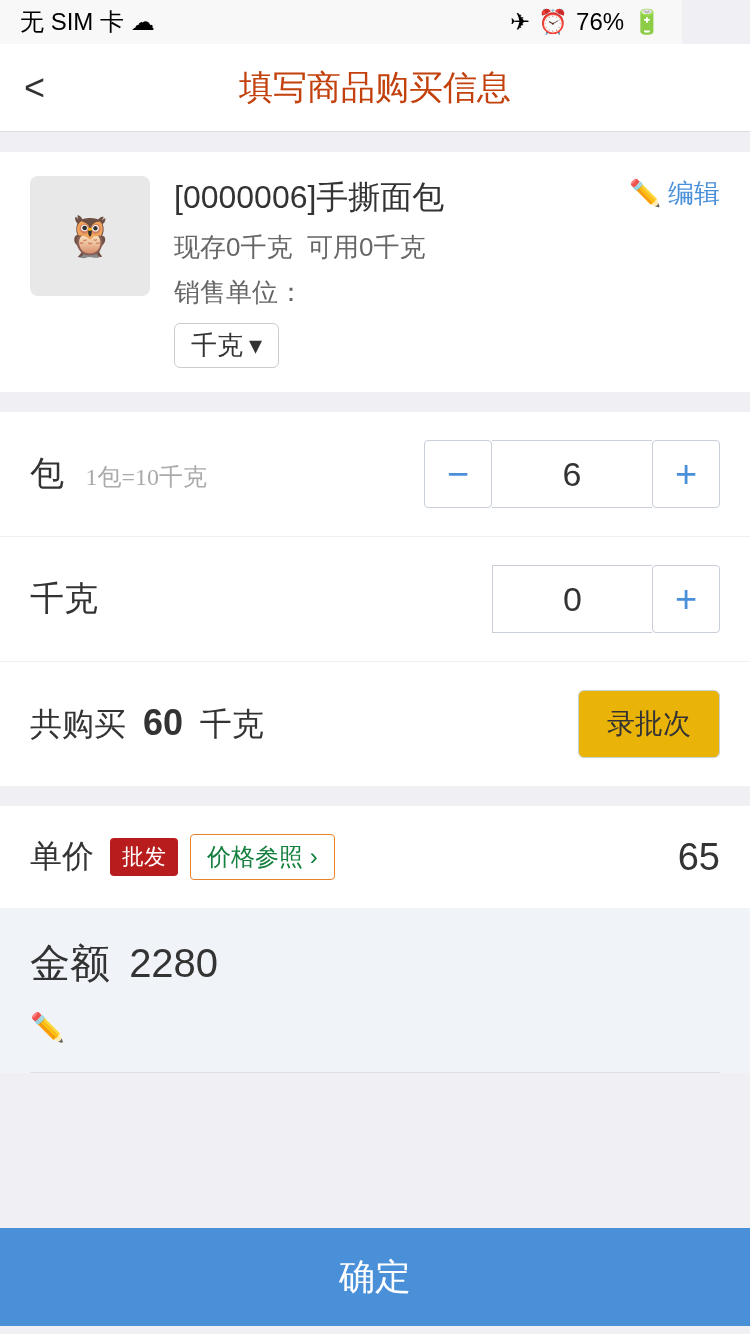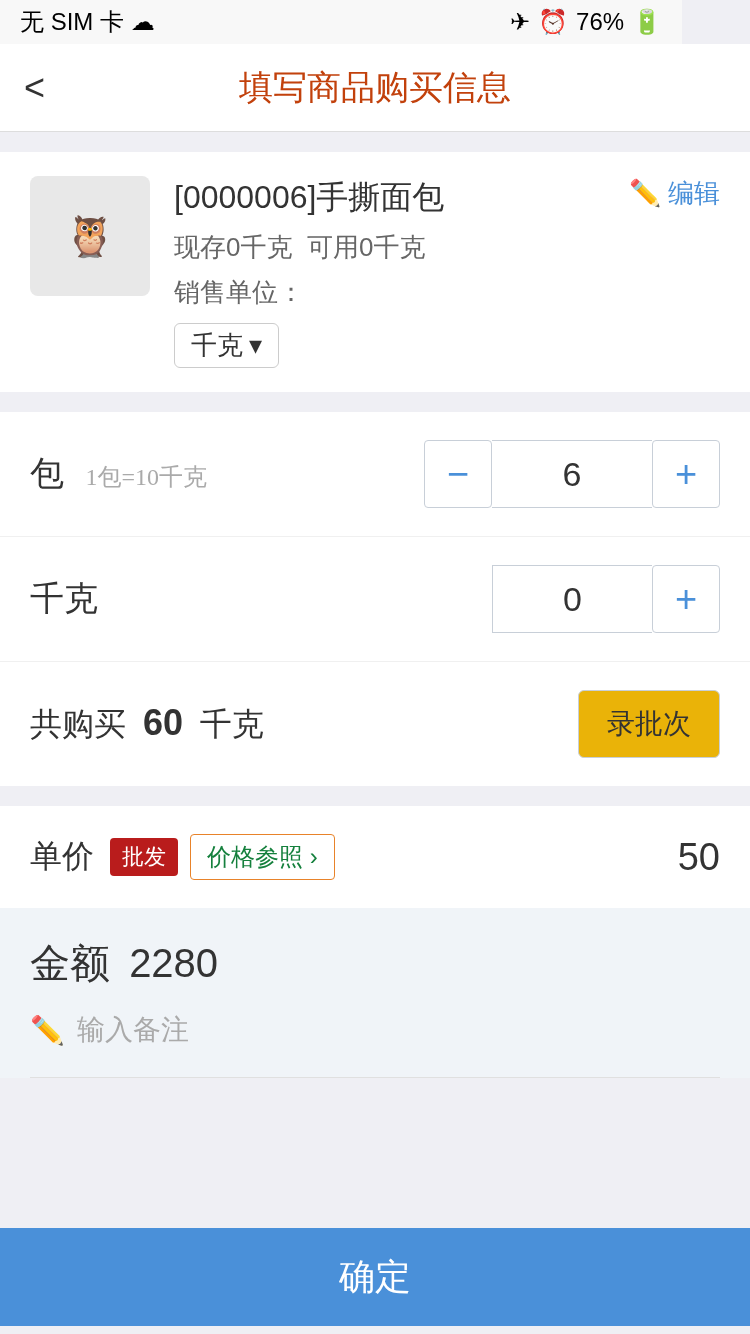--- a/index.html
+++ b/index.html
@@ -373,31 +373,30 @@
       <span>千克</span>
     </div>
     <div class="record-btn">录批次</div>
   </div>
 </div>
 
 <div class="price-section">
   <span class="price-label">单价</span>
   <span class="price-tag">批发</span>
   <div class="price-ref-btn">价格参照 ›</div>
-  <span class="price-value">50</span>
+  <span class="price-value">65</span>
 </div>
 
 <div class="amount-section">
   <div class="amount-row">
     <span>金额</span>
     <span class="amount-value">2280</span>
   </div>
   <div class="remark-row">
     <span class="remark-icon">✏️</span>
-    <span class="remark-text">输入备注</span>
   </div>
 </div>
 
 <div class="empty-area"></div>
 
 <div class="bottom-pad"></div>
 
 <div class="confirm-bar">
   <span class="confirm-text">确定</span>
 </div>

